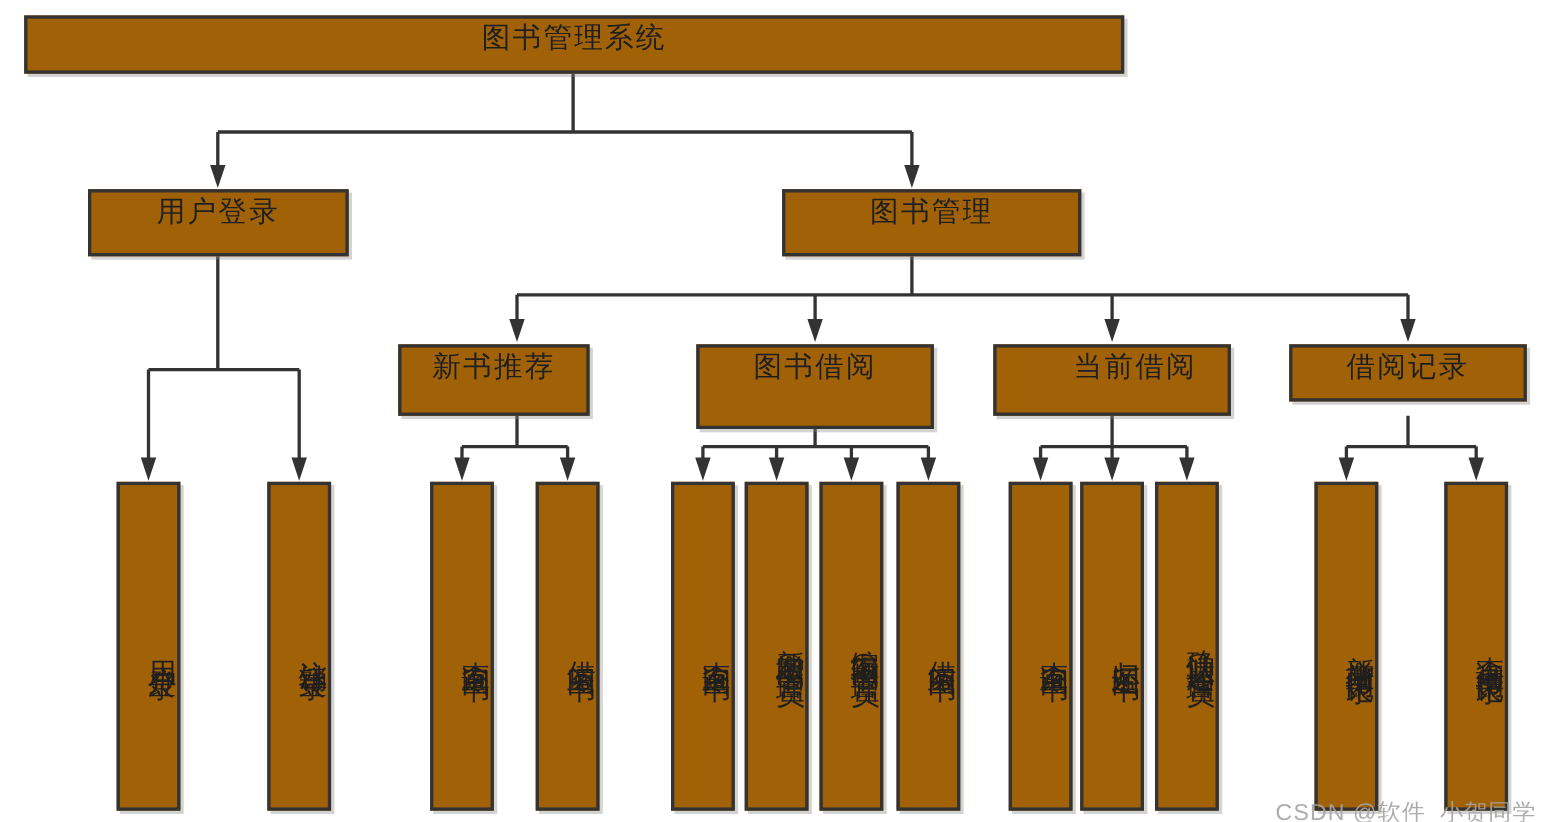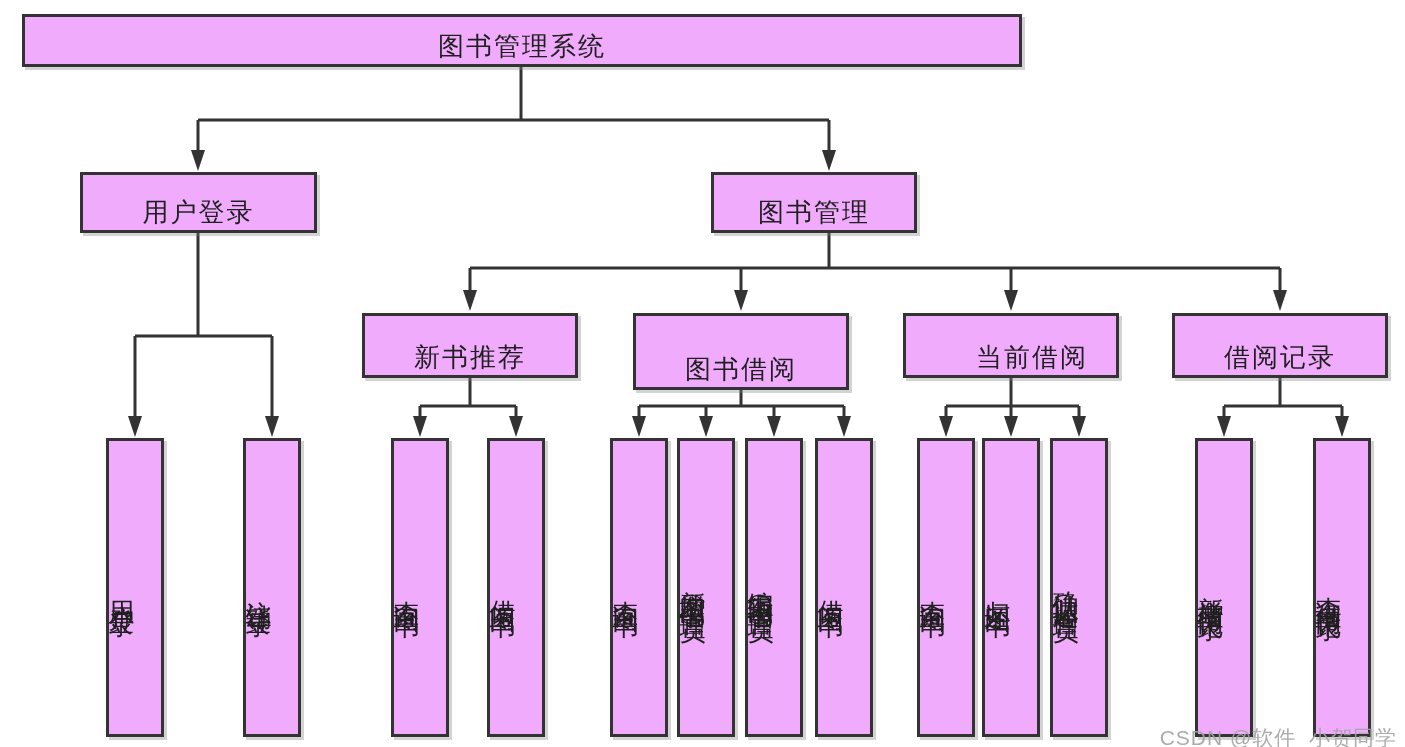--- a/index.html
+++ b/index.html
@@ -17,23 +17,23 @@
   }
   #connectors {
     position: absolute;
     left: 0; top: 0;
     width: 1405px; height: 747px;
   }
   .node {
     position: absolute;
     box-sizing: border-box;
     border: 3px solid #333333;
-    background: #f0abfc;
+    background: #a16207;
     display: flex;
-    align-items: flex-end;
+    align-items: flex-start;
     justify-content: center;
     box-shadow: 3px 3px 0 rgba(130,130,130,0.35);
   }
   .h-node {
     font-size: 26px;
     letter-spacing: 2px;
     white-space: nowrap;
   }
   .leaf {
     width: 58px;
@@ -41,25 +41,25 @@
     top: 438px;
     writing-mode: vertical-rl;
     text-orientation: mixed;
     font-size: 26px;
     letter-spacing: 4px;
     line-height: 1;
   }
   
   .pos-root   { left: 22px;  top: 14px;  width: 1000px; height: 53px; }
   .pos-login  { left: 80px;  top: 172px; width: 237px;  height: 61px; }
-  .pos-mgmt   { left: 711px; top: 172px; width: 206px;  height: 61px; }
-  .pos-sec0   { left: 362px; top: 313px; width: 216px;  height: 65px; }
+  .pos-mgmt   { left: 711px; top: 172px; width: 272px;  height: 61px; }
+  .pos-sec0   { left: 362px; top: 313px; width: 174px;  height: 65px; }
   .pos-sec1   { left: 633px; top: 313px; width: 216px;  height: 77px; }
   .pos-sec2   { left: 903px; top: 313px; width: 216px;  height: 65px; padding-left: 42px; }
-  .pos-sec3   { left: 1172px;top: 313px; width: 216px;  height: 65px; }
+  .pos-sec3   { left: 1172px;top: 313px; width: 216px;  height: 52px; }
   .pos-a1 { left: 106px; }
   .pos-a2 { left: 243px; }
   .pos-b1 { left: 391px; }
   .pos-b2 { left: 487px; }
   .pos-c1 { left: 610px; }
   .pos-c2 { left: 677px; }
   .pos-c3 { left: 745px; }
   .pos-c4 { left: 815px; }
   .pos-d1 { left: 917px; }
   .pos-d2 { left: 982px; }

